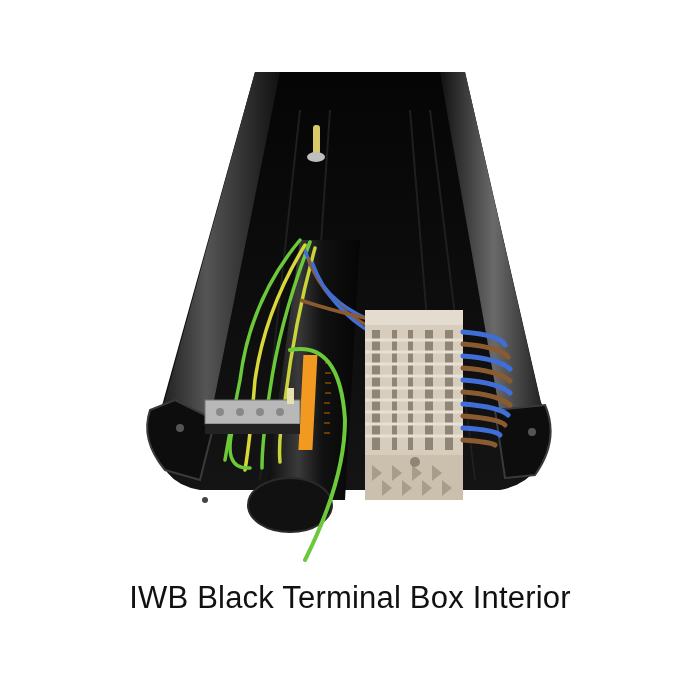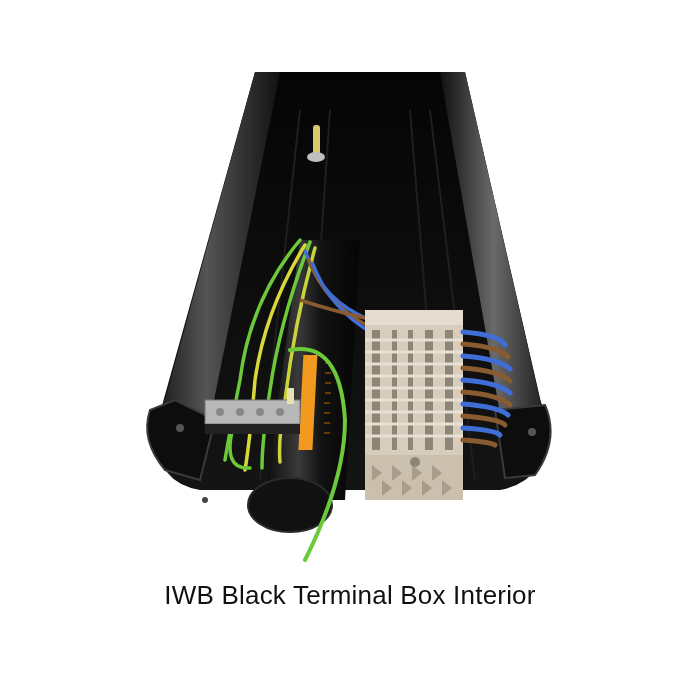--- a/index.html
+++ b/index.html
@@ -1,18 +1,18 @@
 <!DOCTYPE html>
 <html><head>
 <meta charset="utf-8">
 <style>
   html, body { margin:0; padding:0; background:#ffffff; }
   body { width:700px; height:700px; position:relative; overflow:hidden; font-family:"DejaVu Sans", sans-serif; }
   .photo { position:absolute; left:0; top:0; width:700px; height:580px; }
-  .caption { position:absolute; left:0; top:580px; width:700px; text-align:center; font-size:26px; color:#111; letter-spacing:0.2px; font-family:"Liberation Sans", "DejaVu Sans", sans-serif; }
+  .caption { position:absolute; left:0; top:580px; width:700px; text-align:center; font-size:31px; color:#111; letter-spacing:0.2px; font-family:"Liberation Sans", "DejaVu Sans", sans-serif; }
 </style>
 </head>
 <body>
 
 <svg class="photo" viewBox="0 0 700 580" xmlns="http://www.w3.org/2000/svg">
   <defs>
     <linearGradient id="floor" x1="0" y1="0" x2="0" y2="1">
       <stop offset="0" stop-color="#050505"></stop>
       <stop offset="1" stop-color="#141414"></stop>
     </linearGradient>

